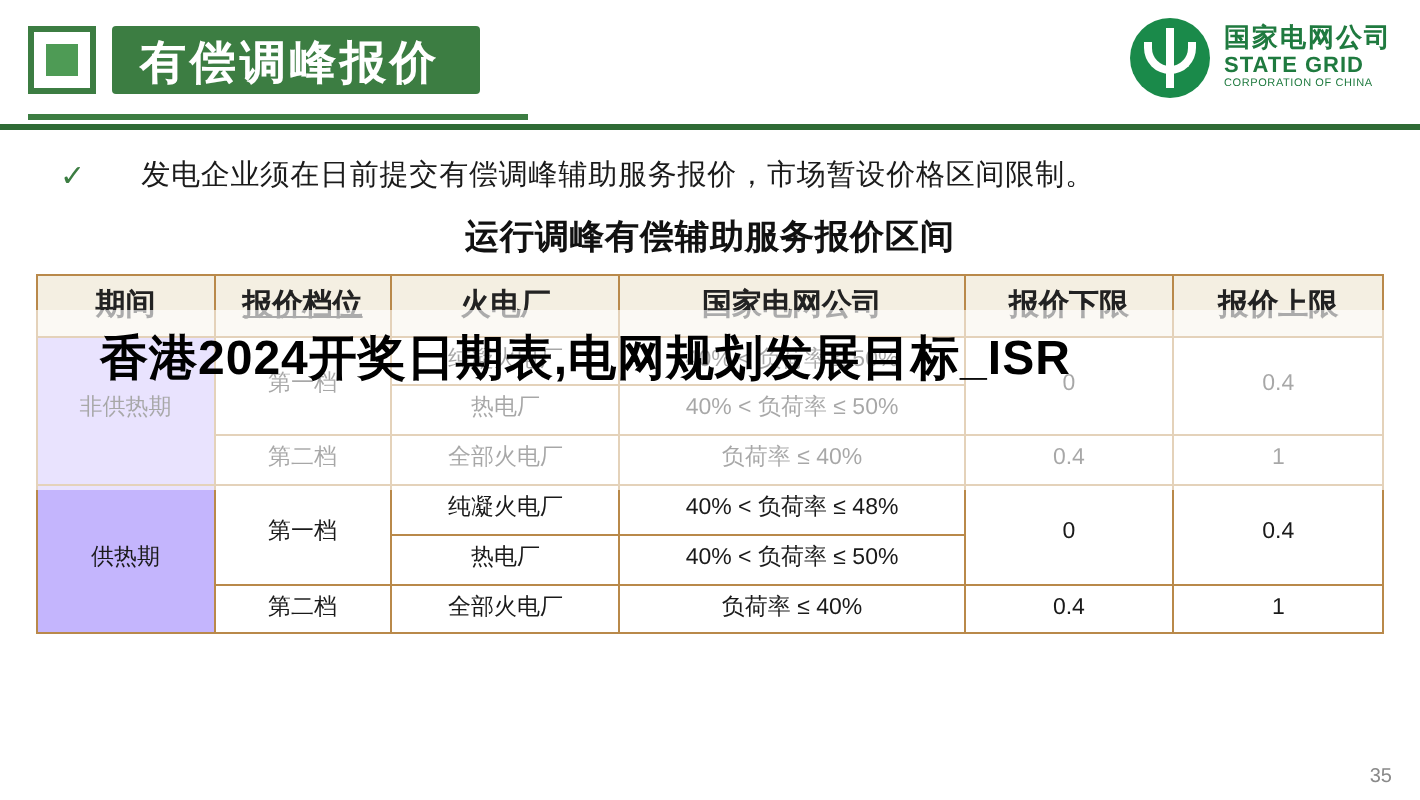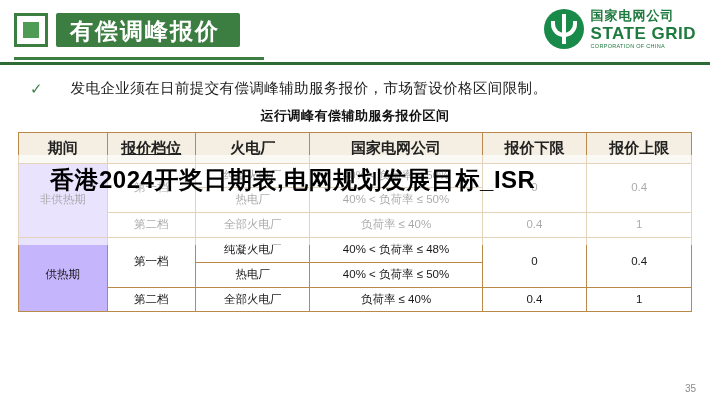--- a/index.html
+++ b/index.html
@@ -116,21 +116,21 @@
   .logo-text {
     line-height: 1.12;
   }
   .logo-cn {
     font-size: 13px;
     font-weight: bold;
     color: #1f7a3f;
     letter-spacing: 1px;
   }
   .logo-en1 {
-    font-size: 17px;
+    font-size: 11px;
     font-weight: bold;
     color: #1f7a3f;
     letter-spacing: 0.5px;
   }
   .logo-en2 {
     font-size: 5.5px;
     color: #1f7a3f;
     letter-spacing: 0.3px;
   }
 
@@ -150,21 +150,21 @@
     font-size: 14.5px;
     color: #1b1b1b;
     line-height: 1.35;
     letter-spacing: 0.4px;
     margin-left: 18px;
   }
 
   
   .table-caption {
     text-align: center;
-    font-size: 13px;
+    font-size: 17px;
     font-weight: bold;
     color: #111111;
     margin: 2px 0 7px 0;
     letter-spacing: 0.5px;
   }
   .table-wrap {
     padding: 0 18px;
   }
   table.rates {
     width: 100%;

